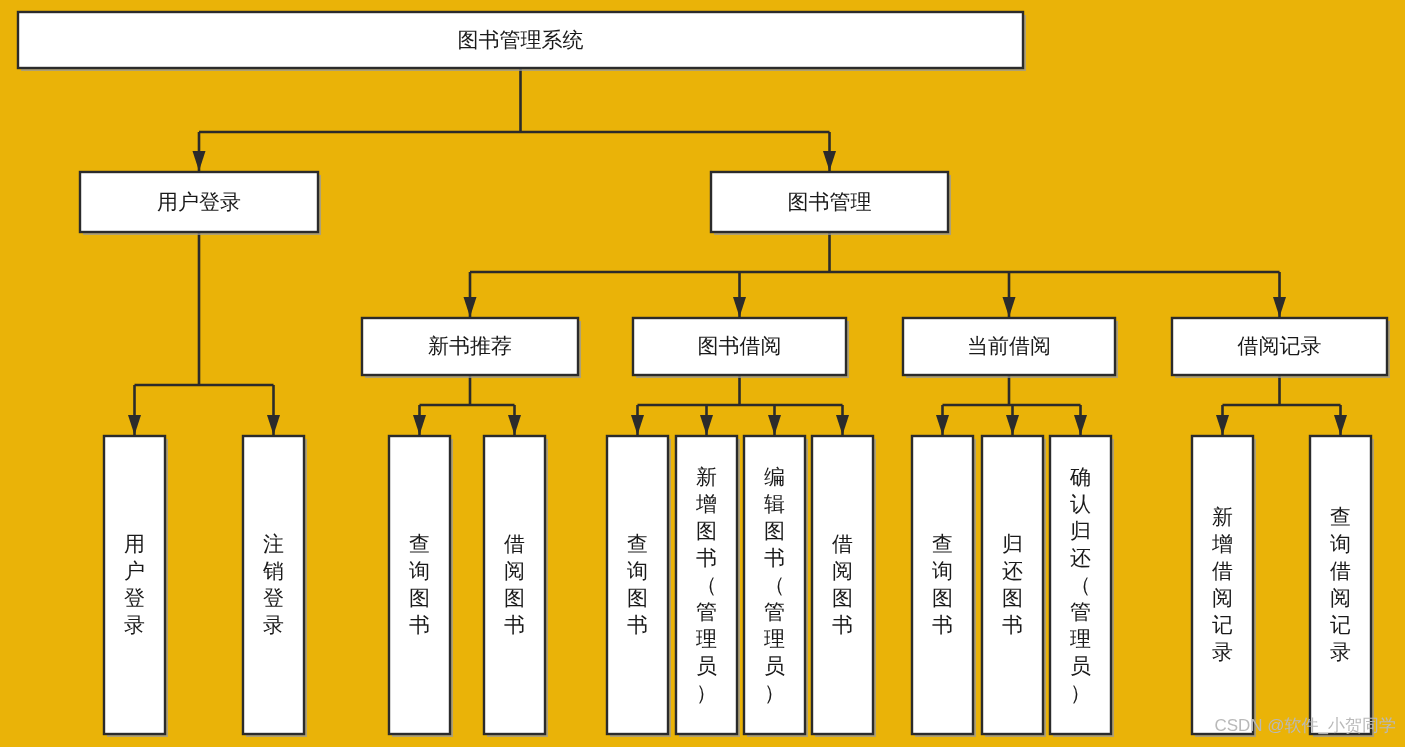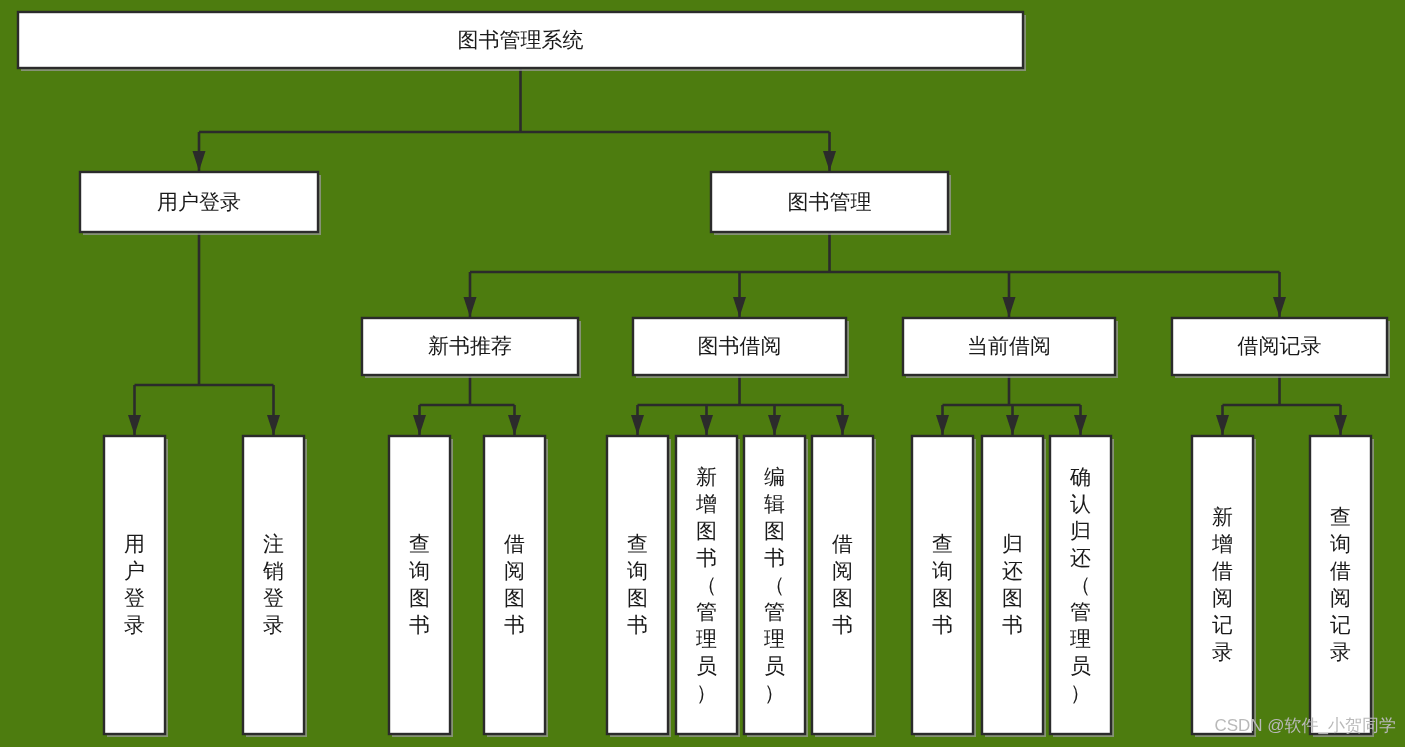--- a/index.html
+++ b/index.html
@@ -8,21 +8,21 @@
     padding: 0;
     background: #ffffff;
   }
   body {
     font-family: "Liberation Sans", "DejaVu Sans", sans-serif;
   }
   #diagram-root {
     position: relative;
     width: 1405px;
     height: 747px;
-    background: #4d7c0f;
+    background: #eab308;
     overflow: hidden;
   }
   svg#tree-svg {
     position: absolute;
     left: 0;
     top: 0;
     width: 1405px;
     height: 747px;
     display: block;
   }

